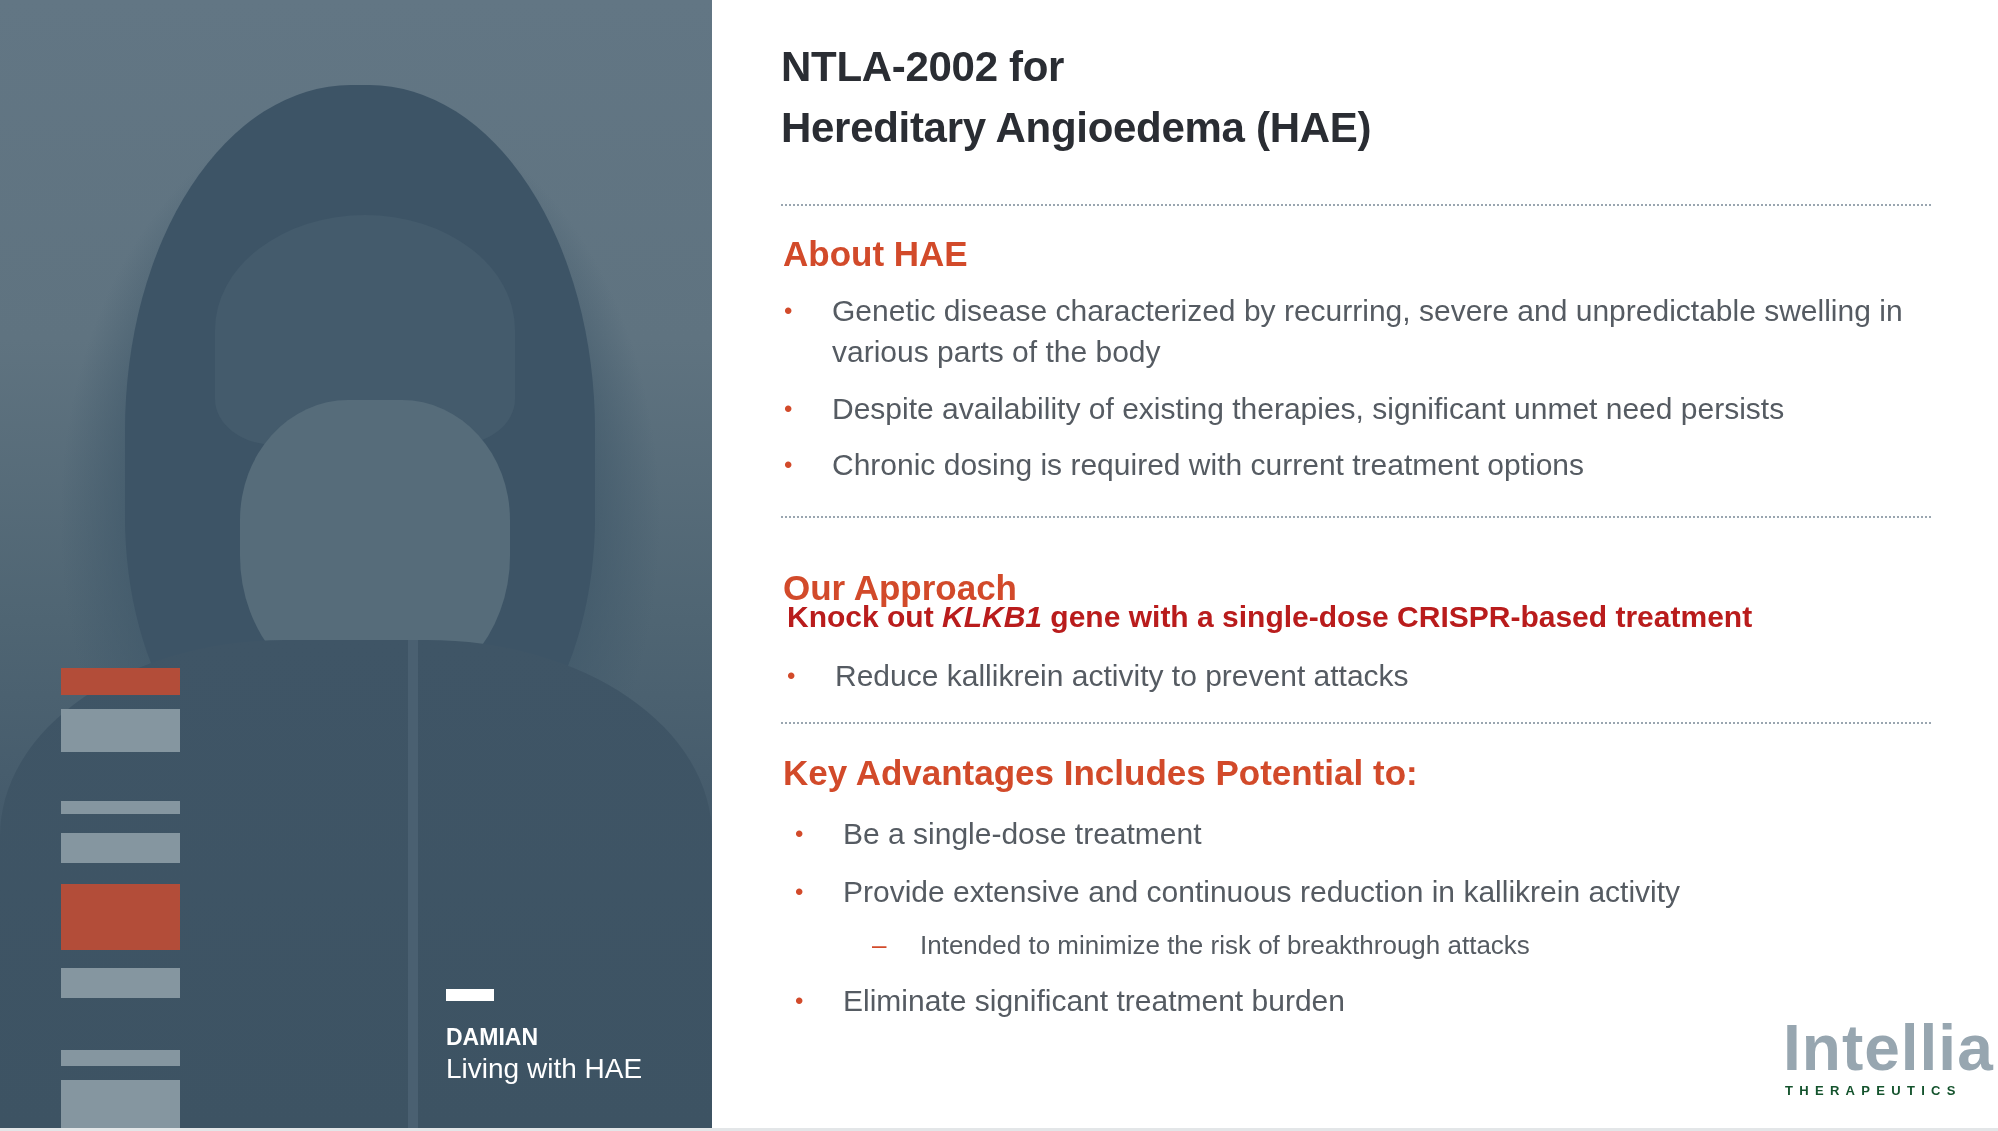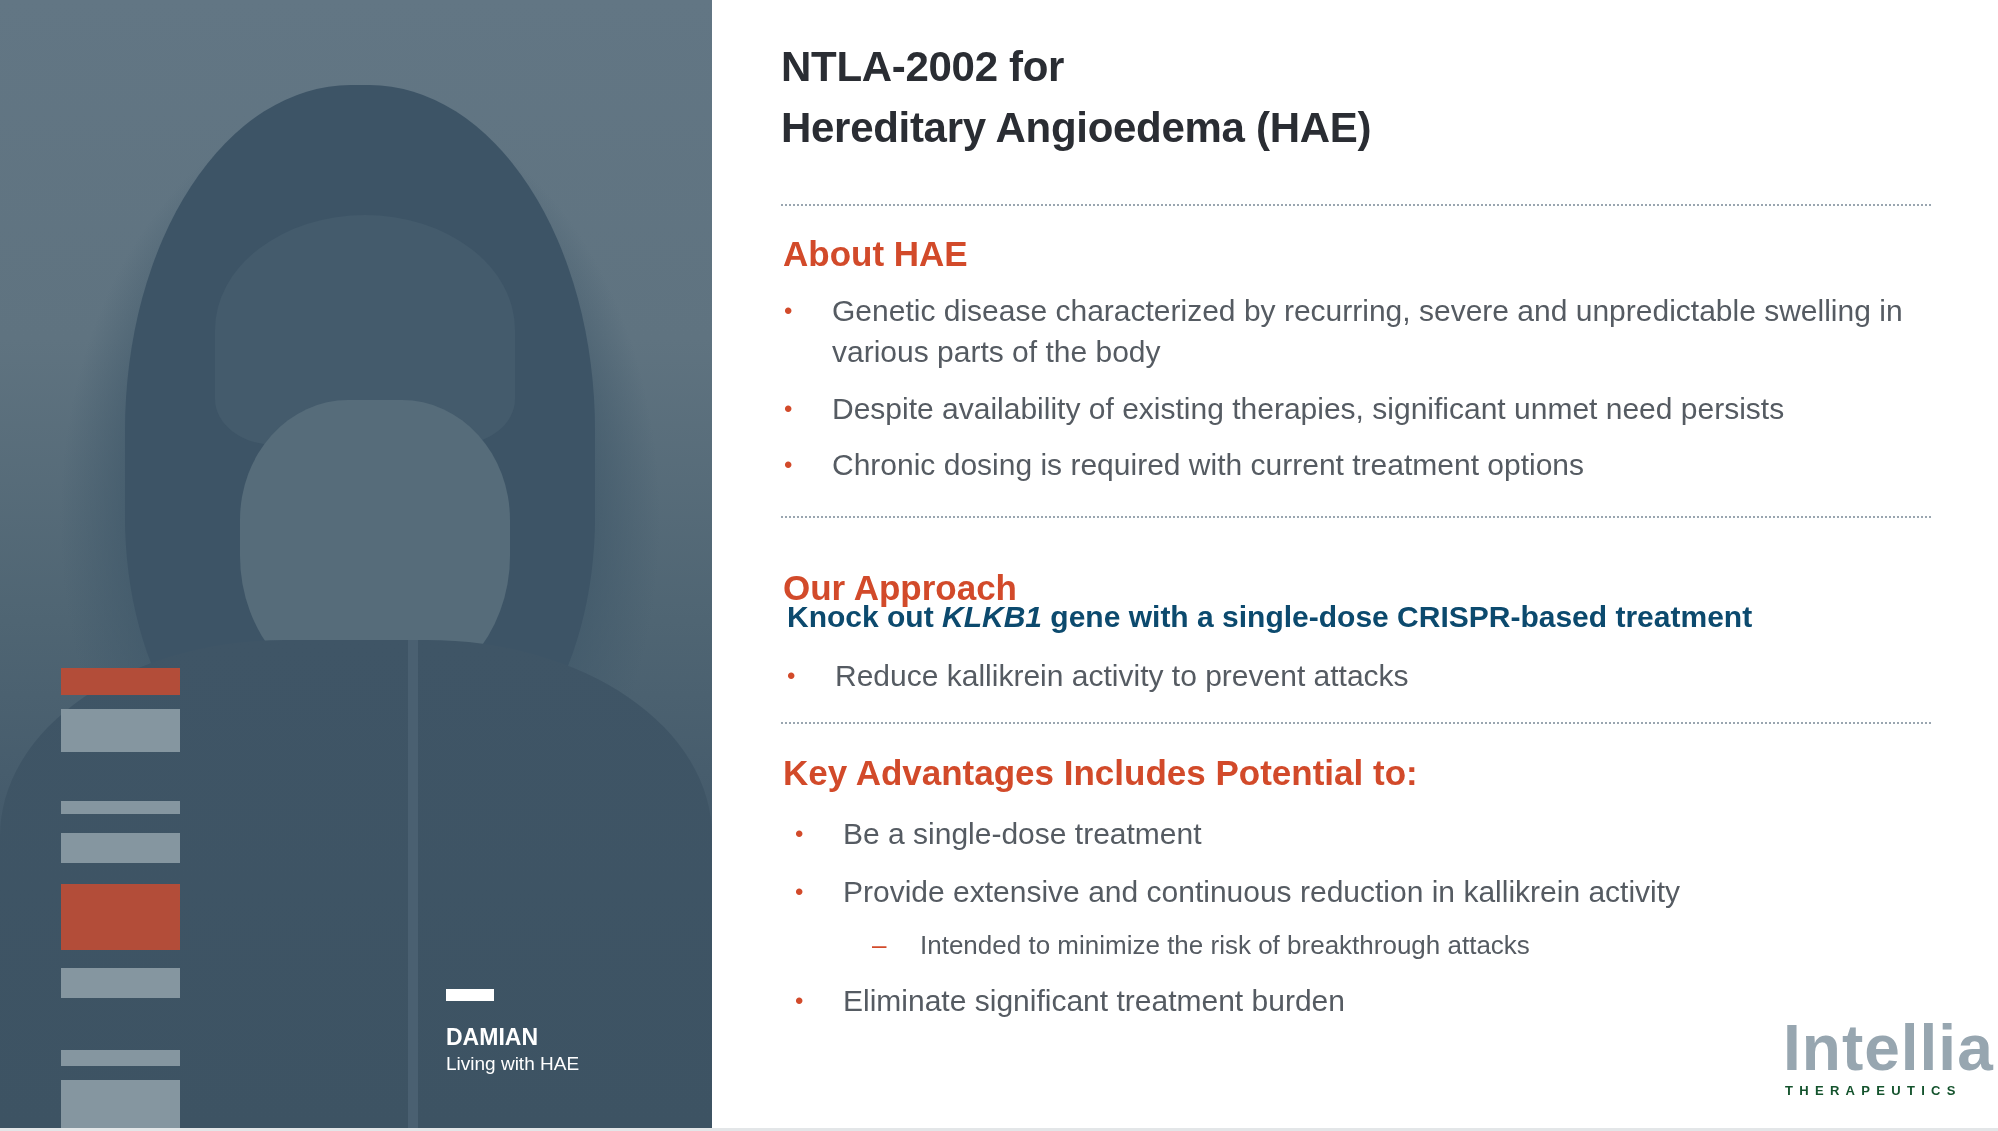--- a/index.html
+++ b/index.html
@@ -10,31 +10,31 @@
   .hood { position:absolute; left:125px; top:85px; width:470px; height:720px; border-radius:48% 48% 40% 40%; background:#3d5466; }
   .beanie { position:absolute; left:215px; top:215px; width:300px; height:230px; border-radius:50% 50% 20% 20%; background:#445b6c; }
   .face { position:absolute; left:240px; top:400px; width:270px; height:300px; border-radius:40% 40% 48% 48%; background:#566c7a; }
   .jacket { position:absolute; left:0; top:640px; width:712px; height:490px; background:linear-gradient(180deg,#3f5566,#3d5363); border-radius:40% 40% 0 0; }
   .zip { position:absolute; left:408px; top:640px; width:10px; height:490px; background:#4a6071; }
   .bar { position:absolute; left:61px; width:119px; }
   .bar.red { background:#b34d39; }
   .bar.gray { background:#8596a0; }
   .caption-mark { position:absolute; left:446px; top:989px; width:48px; height:12px; background:#ffffff; }
   .caption-name { position:absolute; left:446px; top:1024px; color:#ffffff; font-weight:bold; font-size:23px; }
-  .caption-sub { position:absolute; left:446px; top:1053px; color:#ffffff; font-size:19px; }
+  .caption-sub { position:absolute; left:446px; top:1053px; color:#ffffff; font-size:28px; }
   .bottom-line { position:absolute; left:0; top:1128px; width:1998px; height:3px; background:#e3e6e8; }
 
   .title { position:absolute; left:781px; top:36px; color:#2a2d33; font-weight:bold; font-size:42px; line-height:61px; letter-spacing:-0.3px; }
   .divider { position:absolute; left:781px; width:1150px; height:0; border-top:2px dotted #9aa6b0; }
   .heading { position:absolute; left:783px; color:#d24a2a; font-weight:bold; font-size:35px; }
   .bul { position:absolute; color:#555b62; font-size:30px; line-height:41px; }
   .bul .dot { position:absolute; left:-48px; top:0; color:#d24a2a; font-size:24px; }
   .sub { position:absolute; color:#555b62; font-size:26px; }
   .sub .dash { position:absolute; left:-48px; color:#d24a2a; }
-  .lead { position:absolute; left:787px; top:600px; color:#0c4a6e; font-weight:bold; font-size:30px; }
+  .lead { position:absolute; left:787px; top:600px; color:#b91c1c; font-weight:bold; font-size:30px; }
 
   .logo { position:absolute; left:1783px; top:1020px; width:182px; height:68px; }
   .logo-word { position:absolute; left:0; top:0; color:#97a6b0; font-weight:bold; font-size:64px; letter-spacing:1px; line-height:56px; }
   .logo-sub { position:absolute; left:2px; top:63px; color:#14532d; font-size:13px; letter-spacing:6.3px; font-weight:bold; }
 </style>
 </head>
 <body>
 
 <div class="photo">
   <div class="hood"></div>

